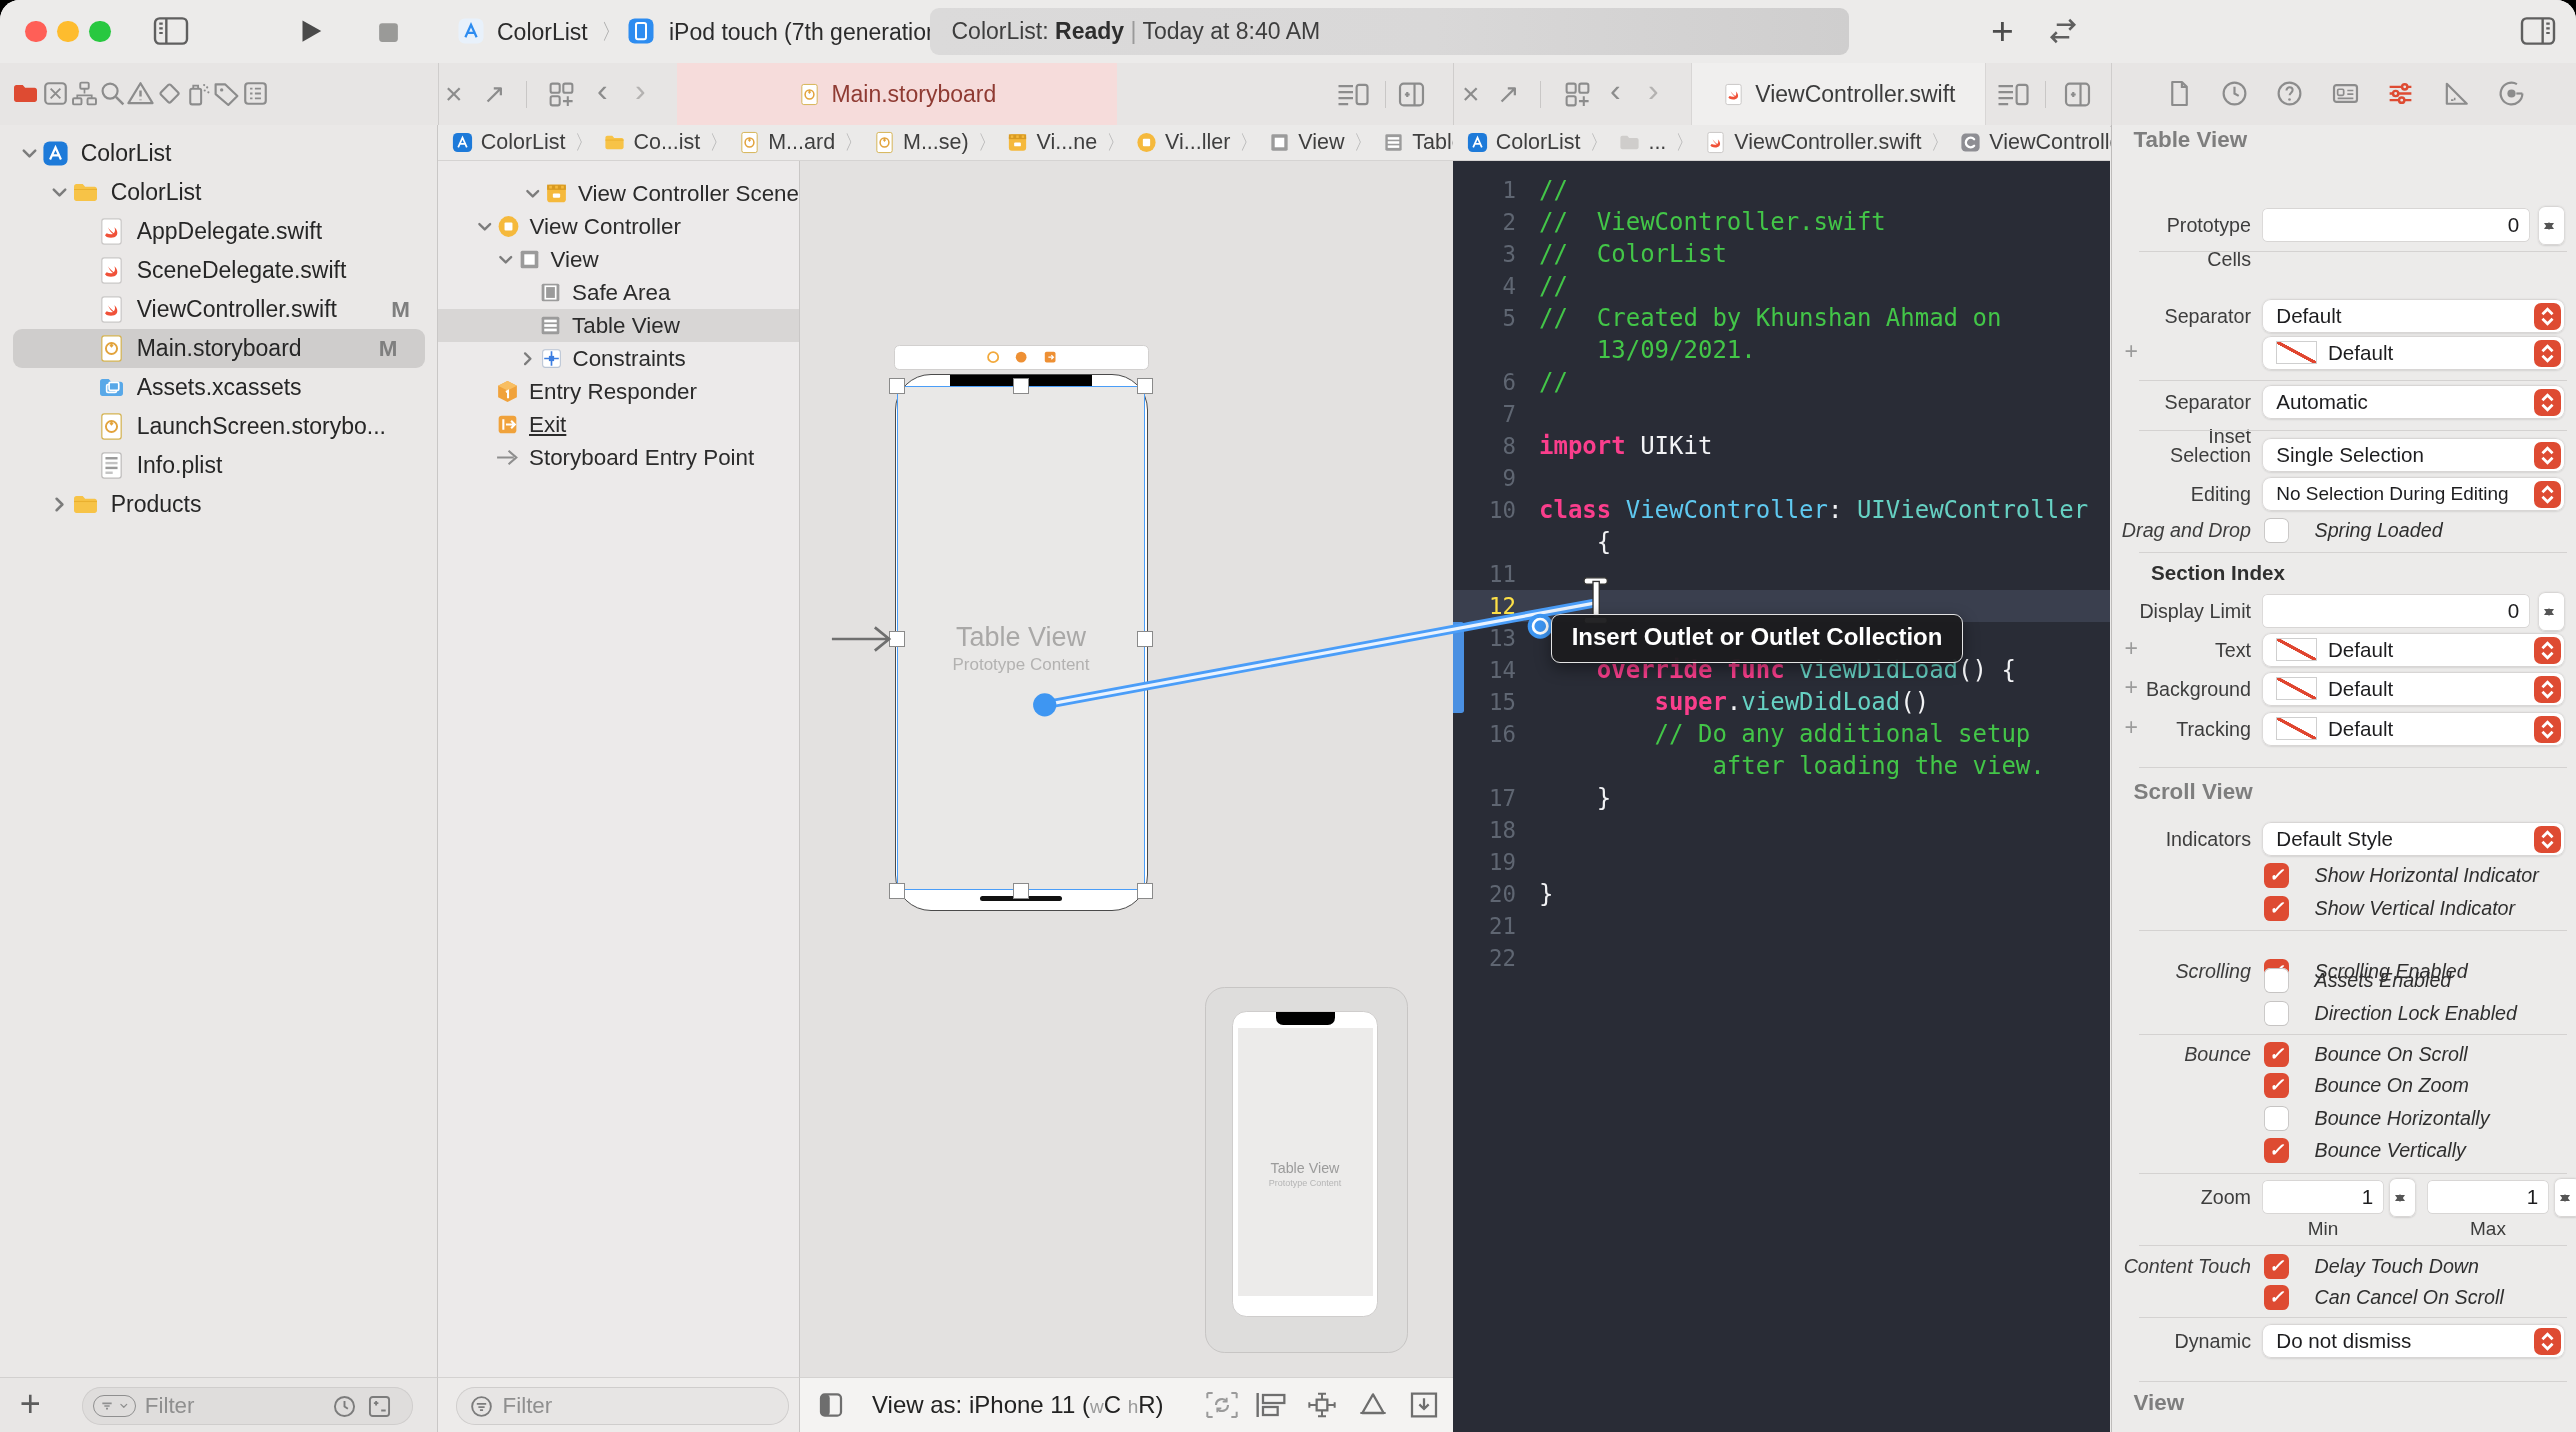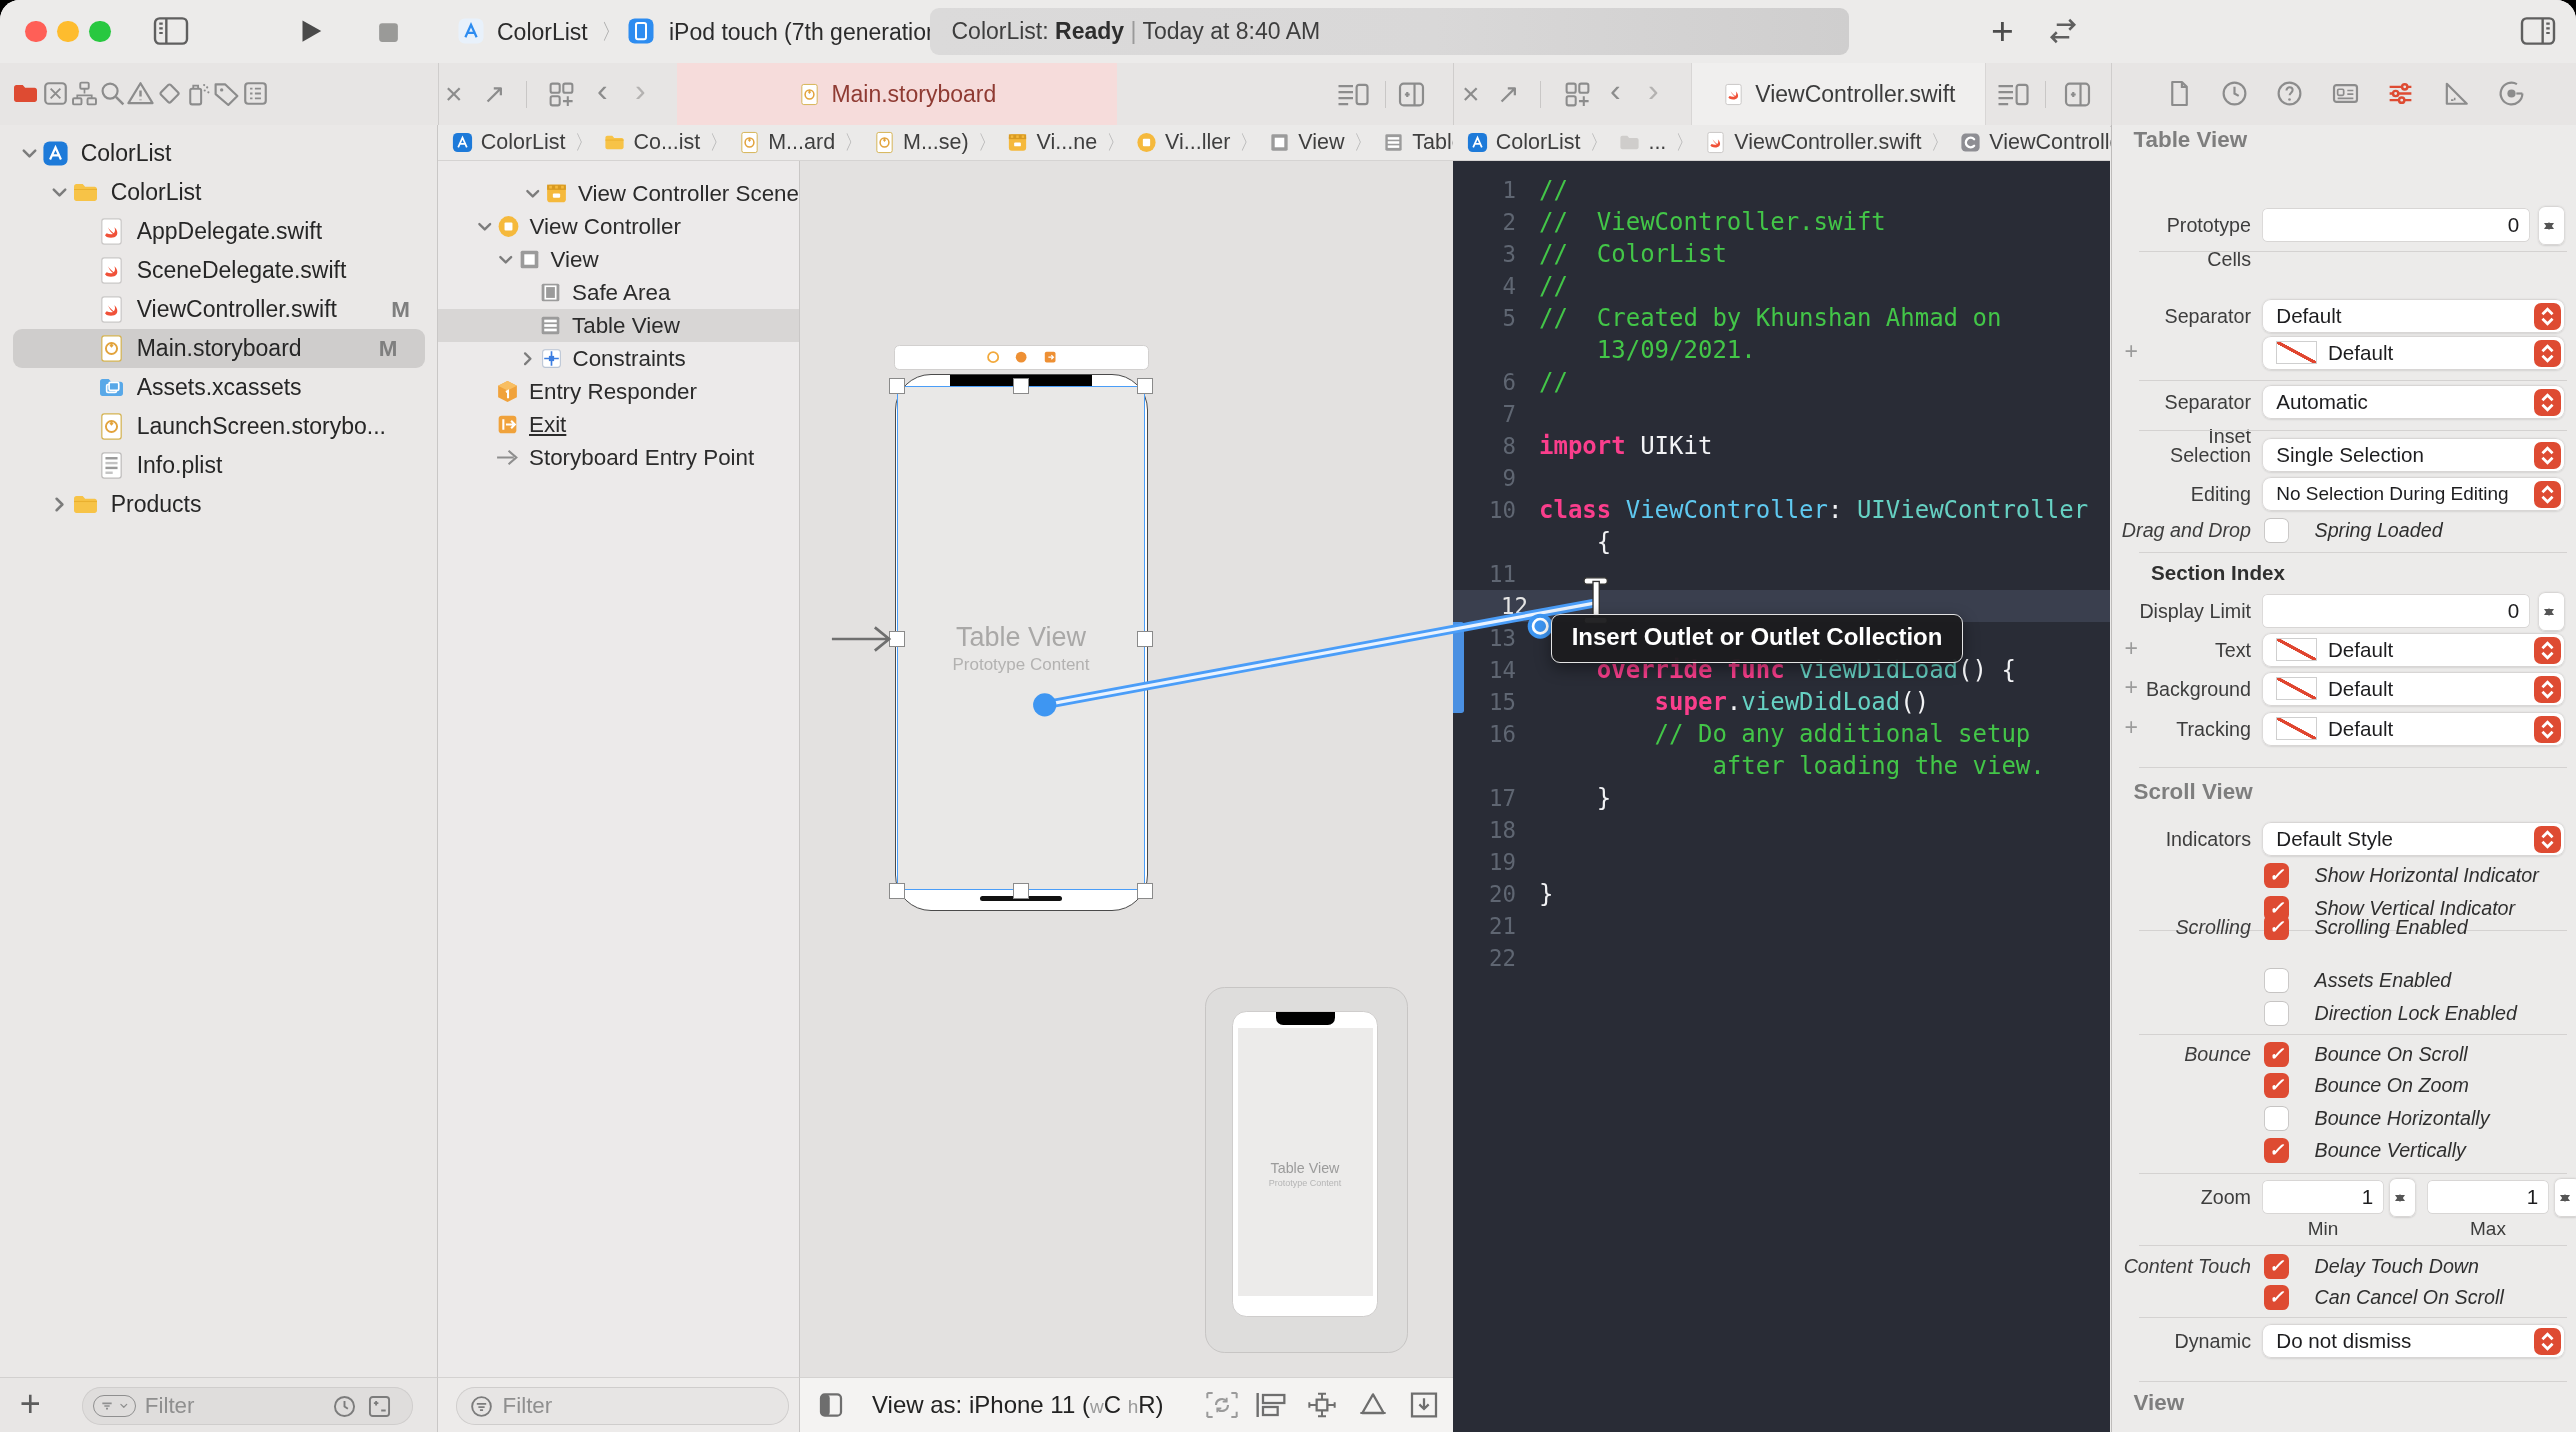--- a/index.html
+++ b/index.html
@@ -69,21 +69,21 @@
   #pv-notch{position:absolute;left:43px;top:0;width:59px;height:12.5px;background:#000;border-radius:0 0 7.2px 7.2px;}
   #pv-title{position:absolute;left:0;top:148px;width:100%;text-align:center;font-size:14.3px;color:#9b9b9b;}
   #pv-sub{position:absolute;left:0;top:166px;width:100%;text-align:center;font-size:9px;color:#b5b5b5;}
   
   #as-pane{position:absolute;left:1453px;top:125px;width:657px;height:1308px;background:#292C36;}
   #as-jumpbar{left:0;width:657px;}
   #code{position:absolute;left:0;top:36px;width:657px;height:1272px;padding-top:12.5px;box-sizing:border-box;font-family:"DejaVu Sans Mono",monospace;font-size:24px;}
   .crow{position:relative;height:32px;line-height:32px;display:flex;white-space:pre;}
   .crow.hl{background:#3A3F4E;}
   .gut{width:63px;text-align:right;color:#5F6672;flex:0 0 63px;font-size:22.4px;}
-  .crow.hl .gut{color:#e5e5e5;padding-left:12px;}
+  .crow.hl .gut{color:#fde047;}
   .ctext{margin-left:23px;}
   .seg-cm{color:#43C648;}.seg-kw{color:#FA3E8C;font-weight:bold;}.seg-ty{color:#5FC9F0;}.seg-ty2{color:#66D1C3;}.seg-pl{color:#F2F3F5;}
   #gutterbar{position:absolute;left:0;top:461px;width:10.7px;height:91px;background:#4A90E2;border-radius:0 2.7px 2.7px 0;}
   #tooltip{position:absolute;left:1551px;top:614px;height:47px;background:rgba(28,28,30,0.96);border:1.8px solid #E4E4E4;border-radius:9px;color:#fff;font-size:24px;font-weight:bold;line-height:43px;padding:0 19.7px;z-index:60;box-shadow:0 5.4px 16px rgba(0,0,0,.4);}
   
   #inspector{position:absolute;left:2111px;top:125px;width:465px;height:1308px;background:#ECEBEA;border-left:0.9px solid #BEBCBB;box-sizing:border-box;overflow:hidden;}
   .ins-hdr{position:absolute;left:21.5px;font-size:22.4px;font-weight:bold;color:#7E7E7E;}
   .ins-sub{position:absolute;left:39px;font-size:20.6px;font-weight:bold;color:#2f2f2f;}
   .ins-row{position:absolute;left:0;width:465px;height:34px;line-height:34px;}
   .ins-row.ck{height:25px;line-height:25px;font-style:italic;}
@@ -1039,21 +1039,21 @@
     <div class="ins-row ck" style="top:738px">
         <span class="cb on" style="position:absolute;left:152px">✓</span>
         <span class="cklabel" style="position:absolute;left:190px">Show Horizontal Indicator</span>
       </div>
     <div class="ins-row ck" style="top:771px">
         <span class="cb on" style="position:absolute;left:152px">✓</span>
         <span class="cklabel" style="position:absolute;left:190px">Show Vertical Indicator</span>
       </div>
     <div class="ins-div" style="top:805px"></div>
 
-    <div class="ins-row ck" style="top:790px">
+    <div class="ins-row ck" style="top:834px">
         <span class="ins-label">Scrolling</span>
       <span class="cb on" style="position:absolute;left:152px">✓</span>
         <span class="cklabel" style="position:absolute;left:190px">Scrolling Enabled</span>
       </div>
     <div class="ins-row ck" style="top:843px">
         <span class="cb" style="position:absolute;left:152px">✓</span>
         <span class="cklabel" style="position:absolute;left:190px">Assets Enabled</span>
       </div>
     <div class="ins-row ck" style="top:876px">
         <span class="cb" style="position:absolute;left:152px">✓</span>

